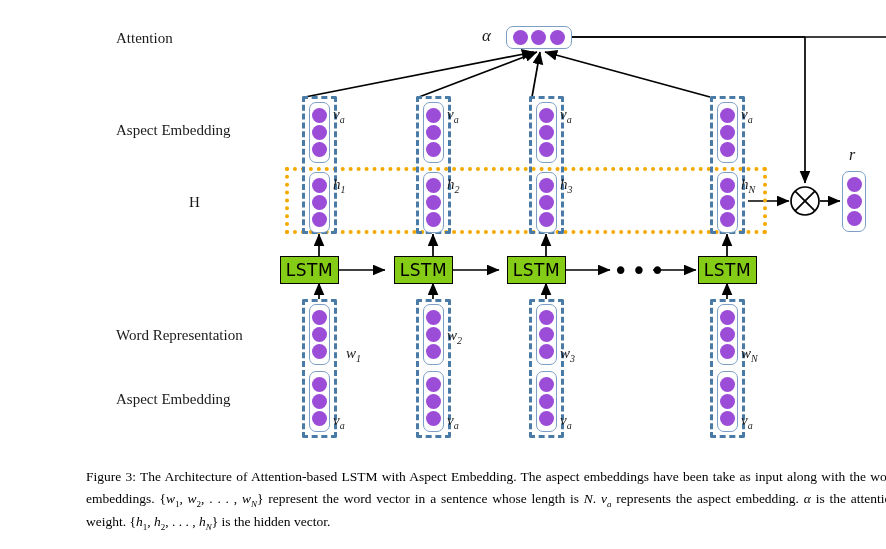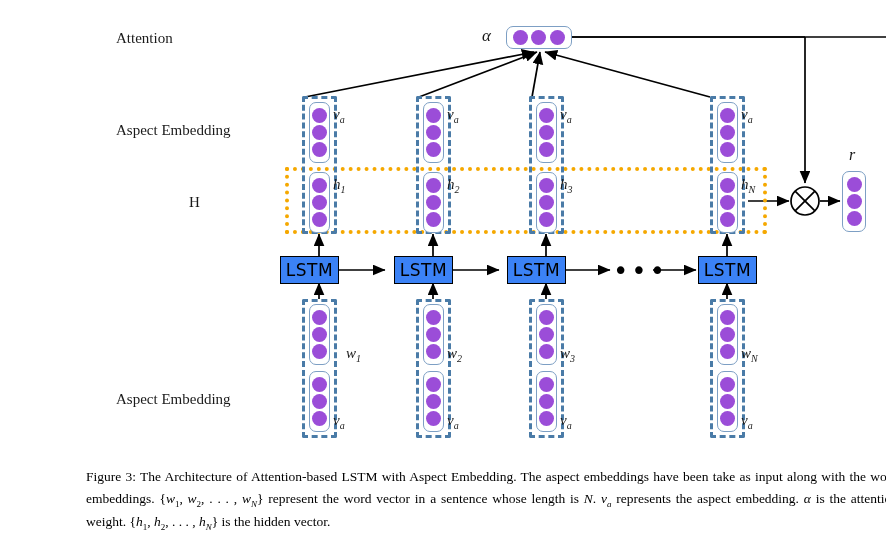--- a/index.html
+++ b/index.html
@@ -74,21 +74,21 @@
     border:4px dotted #f5a800;
     box-sizing:border-box;
     background:transparent;
   }
 
   
   .lstm{
     position:absolute;
     box-sizing:border-box;
     border:1.5px solid #000;
-    background:#3b82f6;
+    background:#84cc16;
     display:flex;
     align-items:center;
     justify-content:center;
     font-family:"DejaVu Sans", sans-serif;
     font-size:17px;
     letter-spacing:.5px;
     color:#000;
   }
 
   
@@ -179,20 +179,21 @@
     <g stroke="#000" stroke-width="1.7" fill="#fff">
       <circle cx="757" cy="201" r="14"></circle>
       <line x1="747.1" y1="191.1" x2="766.9" y2="210.9"></line>
       <line x1="766.9" y1="191.1" x2="747.1" y2="210.9"></line>
     </g>
   </svg>
 
   <div class="rowlabel" style="left:68px;top:30px;">Attention</div>
   <div class="rowlabel" style="left:68px;top:122px;">Aspect Embedding</div>
   <div class="rowlabel" style="left:141px;top:194px;">H</div>
+  <div class="rowlabel" style="left:68px;top:327px;">Word Representation</div>
   <div class="rowlabel" style="left:68px;top:391px;">Aspect Embedding</div>
 
   <div class="mlabel" style="left:434px;top:26px;font-size:17px;">α</div>
   <div class="vec horiz" style="left:458px;top:26px;width:66px;height:23px;">
     <span class="dot"></span>
     <span class="dot"></span>
     <span class="dot"></span>
   </div>
 
   <div class="hband" style="left:237px;top:167px;width:482px;height:67px;"></div>
@@ -238,21 +239,21 @@
     <span class="dot"></span>
   </div>
   <div class="mlabel" style="left:399px;top:176px;text-align:center;"><span>h</span><sub>2</sub></div>
   <div class="lstm" style="left:346px;top:256px;width:59px;height:28px;">LSTM</div>
   <div class="dashgroup" style="left:368px;top:299px;width:35px;height:139px;"></div>
   <div class="vec" style="left:375px;top:304px;width:21px;height:61px;">
     <span class="dot"></span>
     <span class="dot"></span>
     <span class="dot"></span>
   </div>
-  <div class="mlabel" style="left:399px;top:345px;"><span>w</span><sub>2</sub></div>
+  <div class="mlabel" style="left:399px;top:327px;"><span>w</span><sub>2</sub></div>
   <div class="vec" style="left:375px;top:371px;width:21px;height:61px;">
     <span class="dot"></span>
     <span class="dot"></span>
     <span class="dot"></span>
   </div>
   <div class="mlabel" style="left:399px;top:412px;"><span>v</span><sub>a</sub></div>
 
   <div class="dashgroup" style="left:481px;top:96px;width:35px;height:138px;"></div>
   <div class="vec" style="left:488px;top:102px;width:21px;height:61px;">
     <span class="dot"></span>

